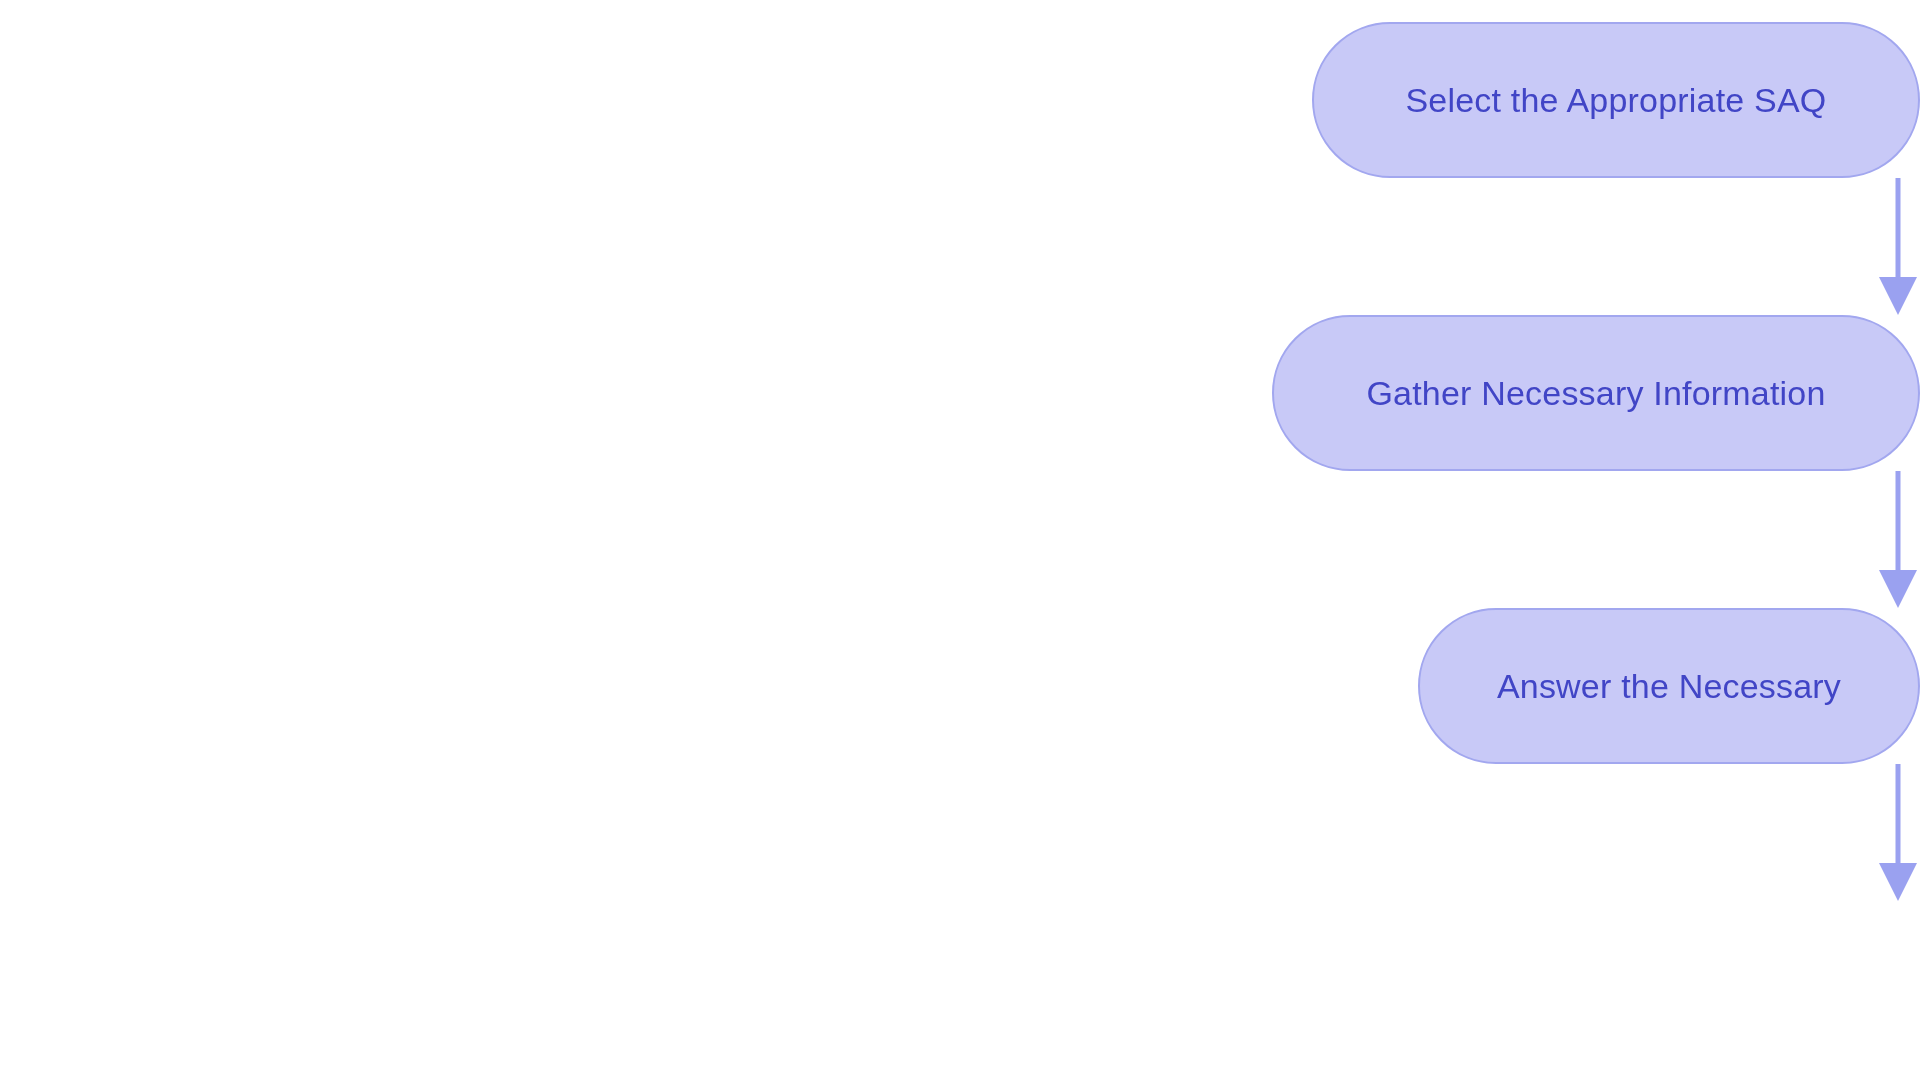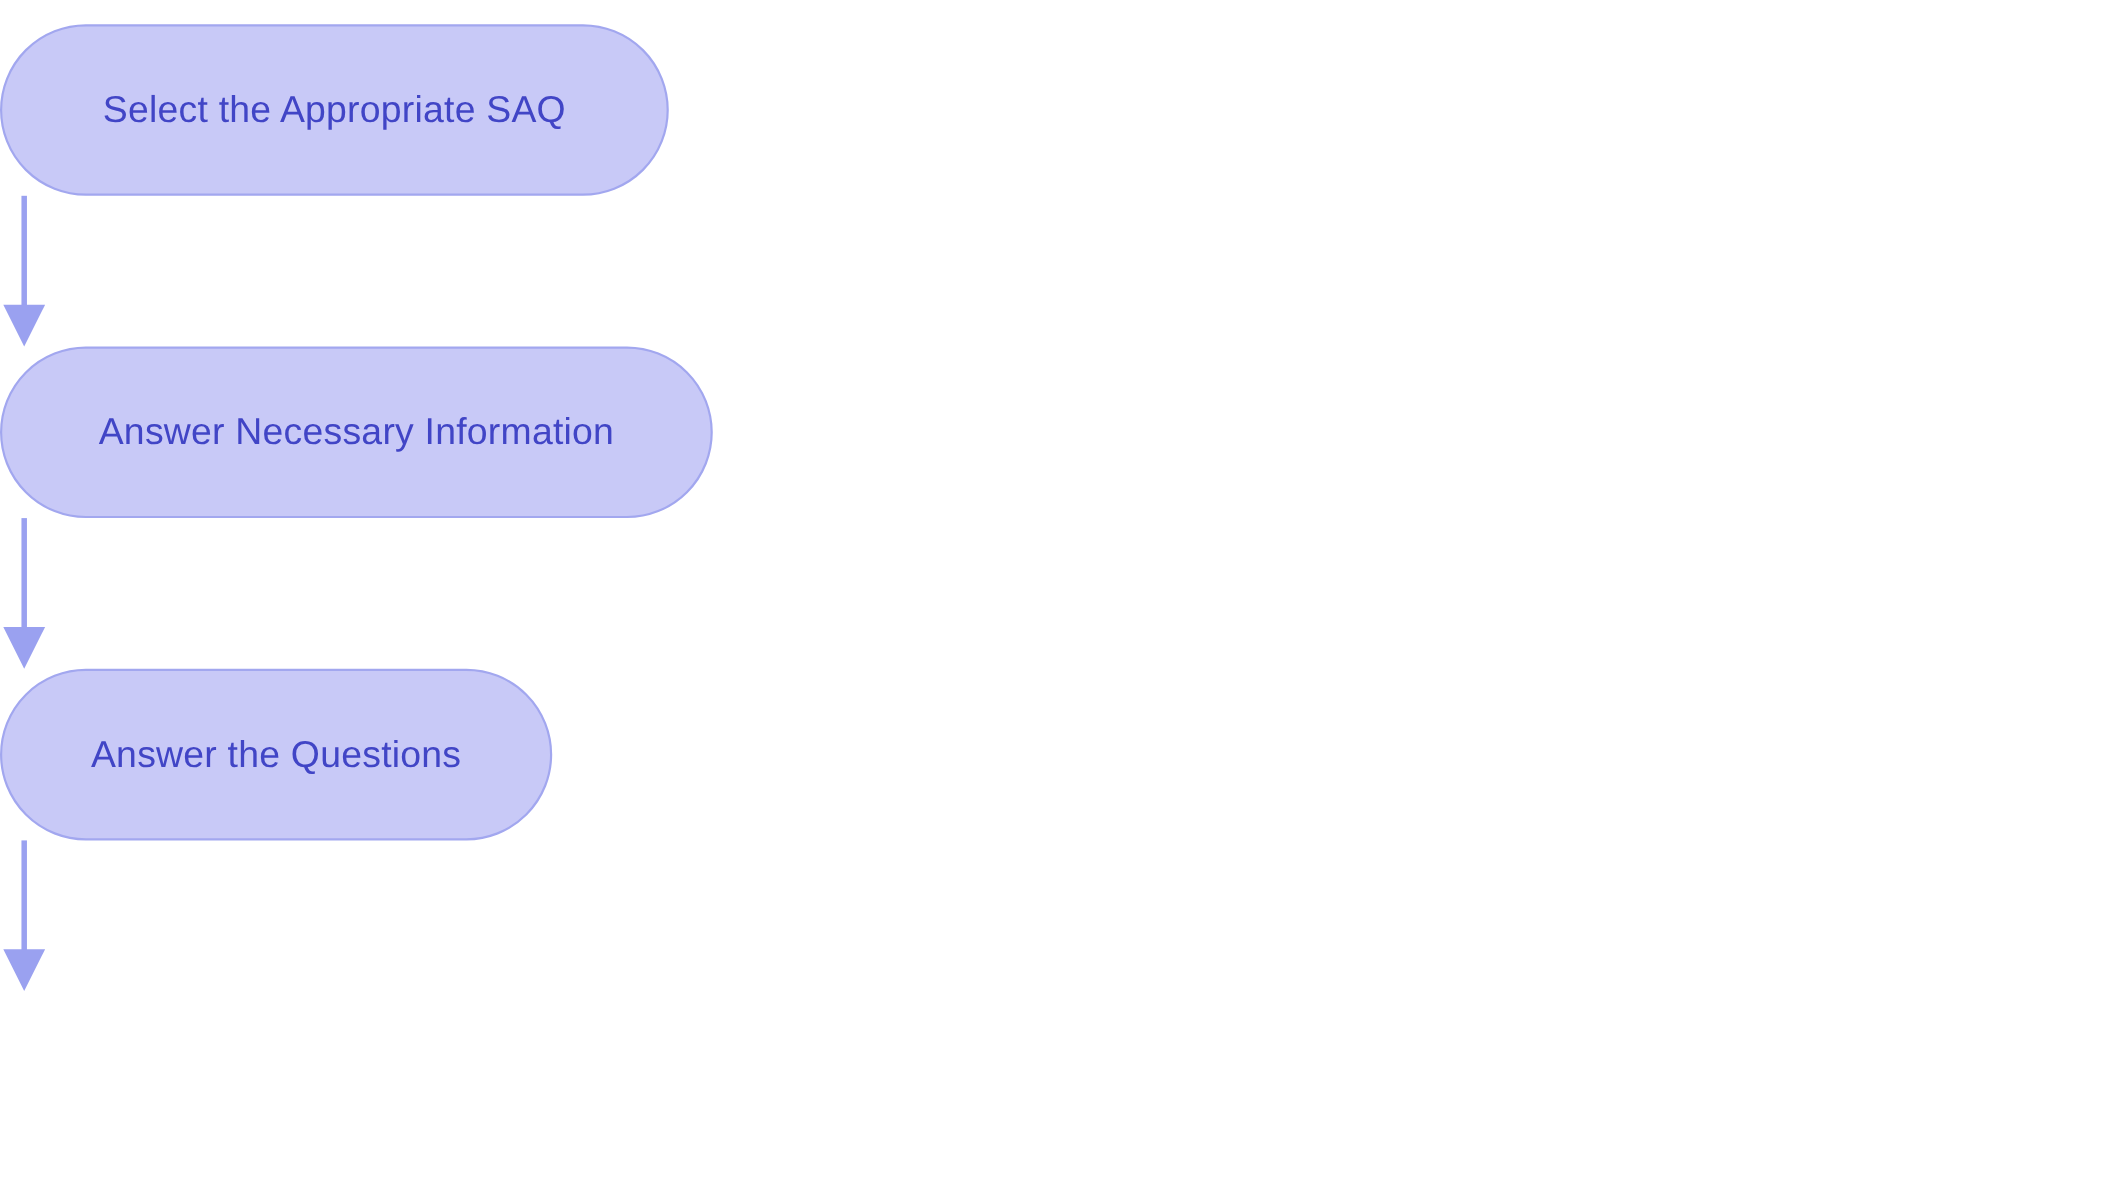--- a/index.html
+++ b/index.html
@@ -8,21 +8,21 @@
     background: var(--background, #ffffff);
   }
   .canvas {
     position: relative;
     width: 1920px;
     height: 1083px;
     box-sizing: border-box;
     padding-top: 22px;
     display: flex;
     flex-direction: column;
-    align-items: flex-start;
+    align-items: flex-end;
     font-family: "Liberation Sans", sans-serif;
     overflow: hidden;
     background: var(--background, #ffffff);
   }
   .node {
     height: 156px;
     flex: none;
     border-radius: 78px;
     background: var(--node-fill, #c8c9f7);
     border: 2px solid var(--node-border, #a2a7ef);
@@ -77,30 +77,30 @@
   <div class="node node-1">
     <span class="node-label">Select the Appropriate SAQ</span>
   </div>
 
   <div class="arrow">
     <div class="arrow-line"></div>
     <div class="arrow-head"></div>
   </div>
 
   <div class="node node-2">
-    <span class="node-label">Answer Necessary Information</span>
+    <span class="node-label">Gather Necessary Information</span>
   </div>
 
   <div class="arrow">
     <div class="arrow-line"></div>
     <div class="arrow-head"></div>
   </div>
 
   <div class="node node-3">
-    <span class="node-label">Answer the Questions</span>
+    <span class="node-label">Answer the Necessary</span>
   </div>
 
   <div class="arrow">
     <div class="arrow-line"></div>
     <div class="arrow-head"></div>
   </div>
 
 
 </div>
 

